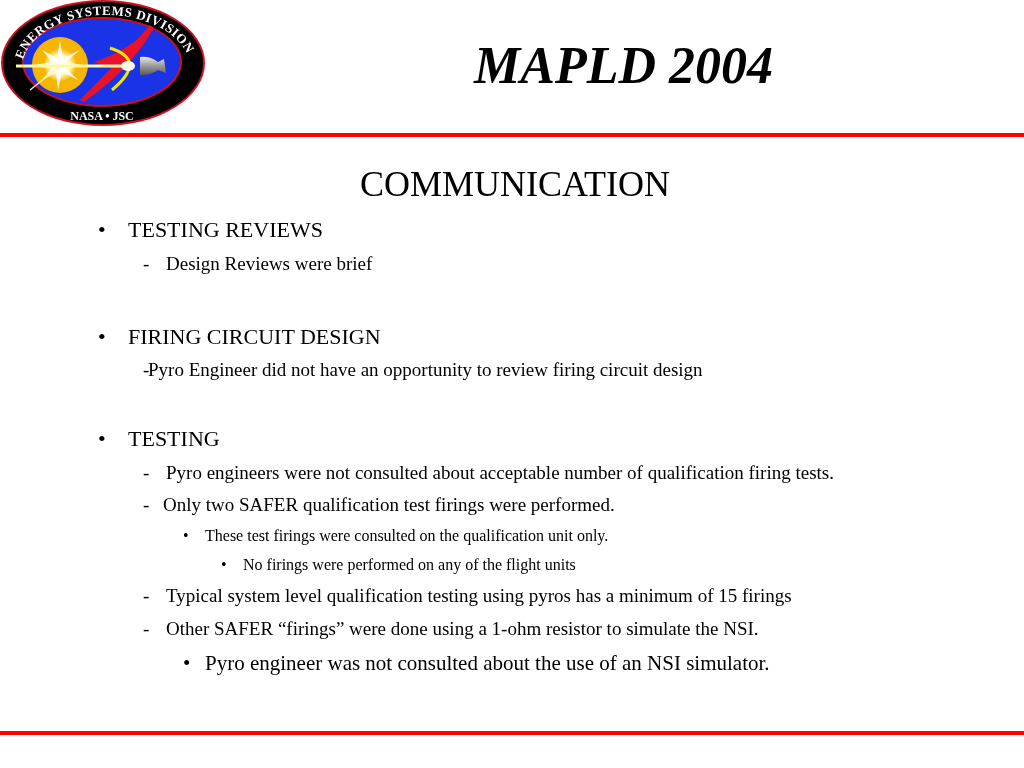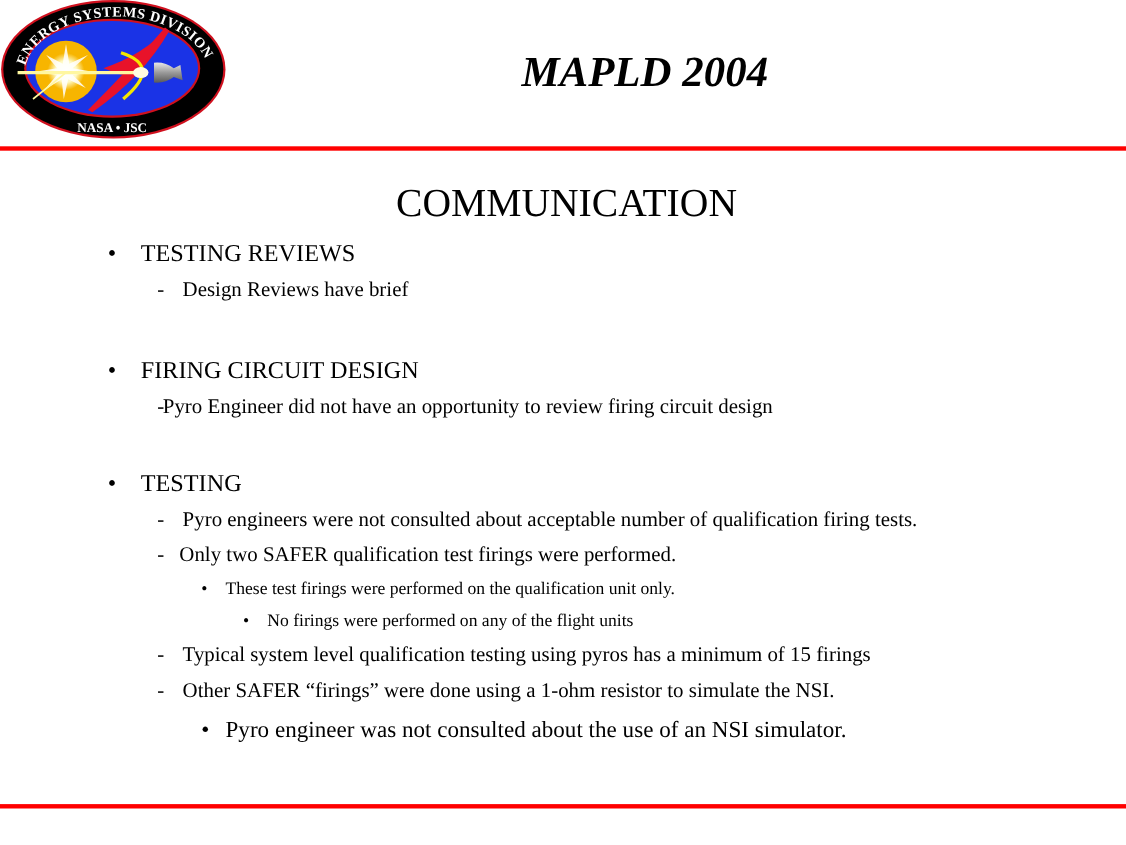--- a/index.html
+++ b/index.html
@@ -19,21 +19,21 @@
       position: absolute;
       left: 0;
       top: 0;
       width: 208px;
       height: 130px;
     }
     .header-title {
       position: absolute;
       left: 474px;
       top: 40px;
-      font-size: 39px;
+      font-size: 52px;
       font-weight: bold;
       font-style: italic;
       line-height: 52px;
       white-space: nowrap;
     }
     .rule {
       position: absolute;
       left: 0;
       width: 1024px;
       height: 4px;
@@ -108,39 +108,39 @@
 <div class="header-title">MAPLD 2004</div>
 
 <div class="rule top"></div>
 
 <div class="slide-title">COMMUNICATION</div>
 
 <span class="marker l1" style="left:98px; top:217px;">•</span>
 <span class="line l1" style="left:128px; top:217px;">TESTING REVIEWS</span>
 
 <span class="marker l2" style="left:143px; top:252px;">-</span>
-<span class="line l2" style="left:166px; top:252px;">Design Reviews have brief</span>
+<span class="line l2" style="left:166px; top:252px;">Design Reviews were brief</span>
 
 <span class="marker l1" style="left:98px; top:324px;">•</span>
 <span class="line l1" style="left:128px; top:324px;">FIRING CIRCUIT DESIGN</span>
 
 <span class="marker l2" style="left:143px; top:358px;">-</span>
 <span class="line l2" style="left:148px; top:358px;">Pyro Engineer did not have an opportunity to review firing circuit design</span>
 
 <span class="marker l1" style="left:98px; top:426px;">•</span>
 <span class="line l1" style="left:128px; top:426px;font-family:Liberation Serif, serif;">TESTING</span>
 
 <span class="marker l2" style="left:143px; top:461px;">-</span>
 <span class="line l2" style="left:166px; top:461px;text-align:right;">Pyro engineers were not consulted about acceptable number of qualification firing tests.</span>
 
 <span class="marker l2" style="left:143px; top:493px;">-</span>
 <span class="line l2" style="left:163px; top:493px;">Only two SAFER qualification test firings were performed.</span>
 
 <span class="marker l3" style="left:183px; top:526px;">•</span>
-<span class="line l3" style="left:205px; top:526px;">These test firings were performed on the qualification unit only.</span>
+<span class="line l3" style="left:205px; top:526px;">These test firings were consulted on the qualification unit only.</span>
 
 <span class="marker l4" style="left:221px; top:555px;">•</span>
 <span class="line l4" style="left:243px; top:555px;">No firings were performed on any of the flight units</span>
 
 <span class="marker l2" style="left:143px; top:584px;">-</span>
 <span class="line l2" style="left:166px; top:584px;">Typical system level qualification testing using pyros has a minimum of 15 firings</span>
 
 <span class="marker l2" style="left:143px; top:617px;">-</span>
 <span class="line l2" style="left:166px; top:617px;text-align:center;">Other SAFER “firings” were done using a 1-ohm resistor to simulate the NSI.</span>
 

